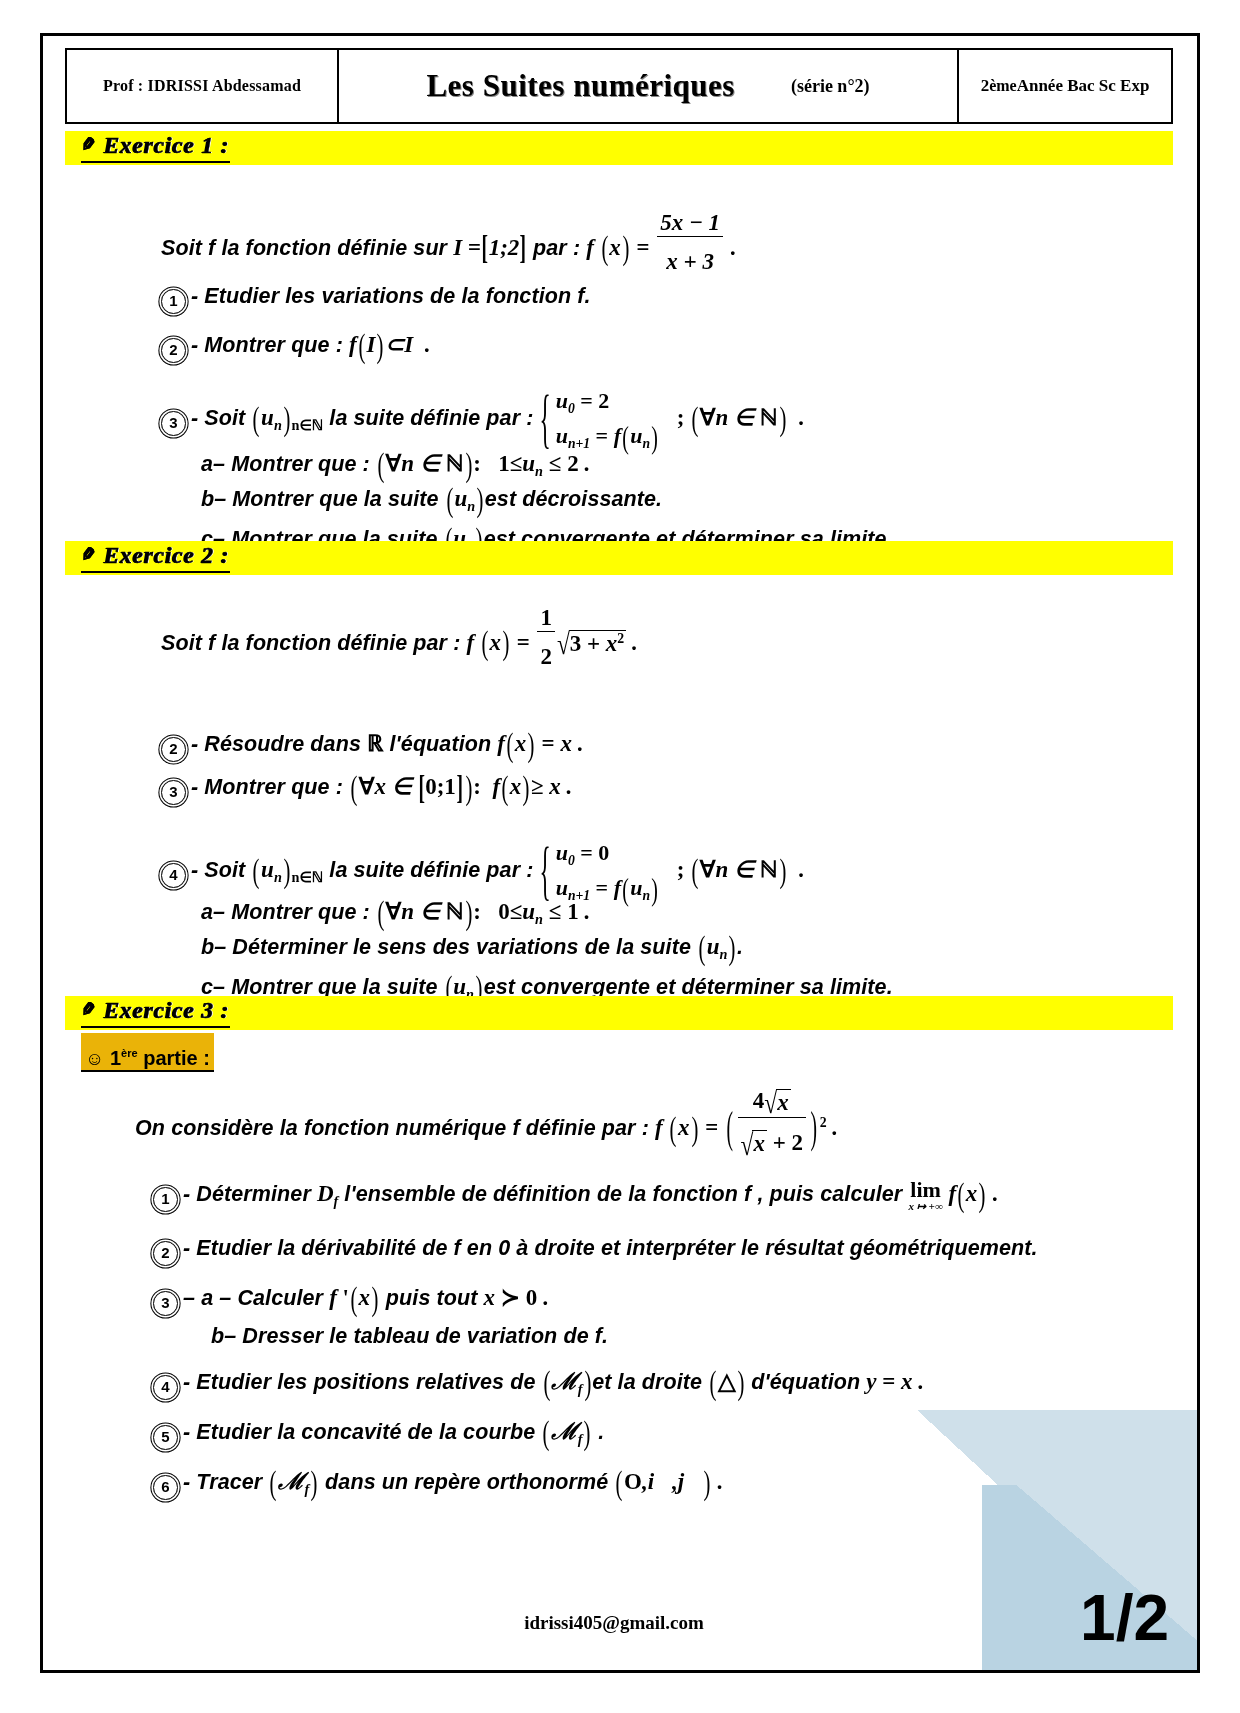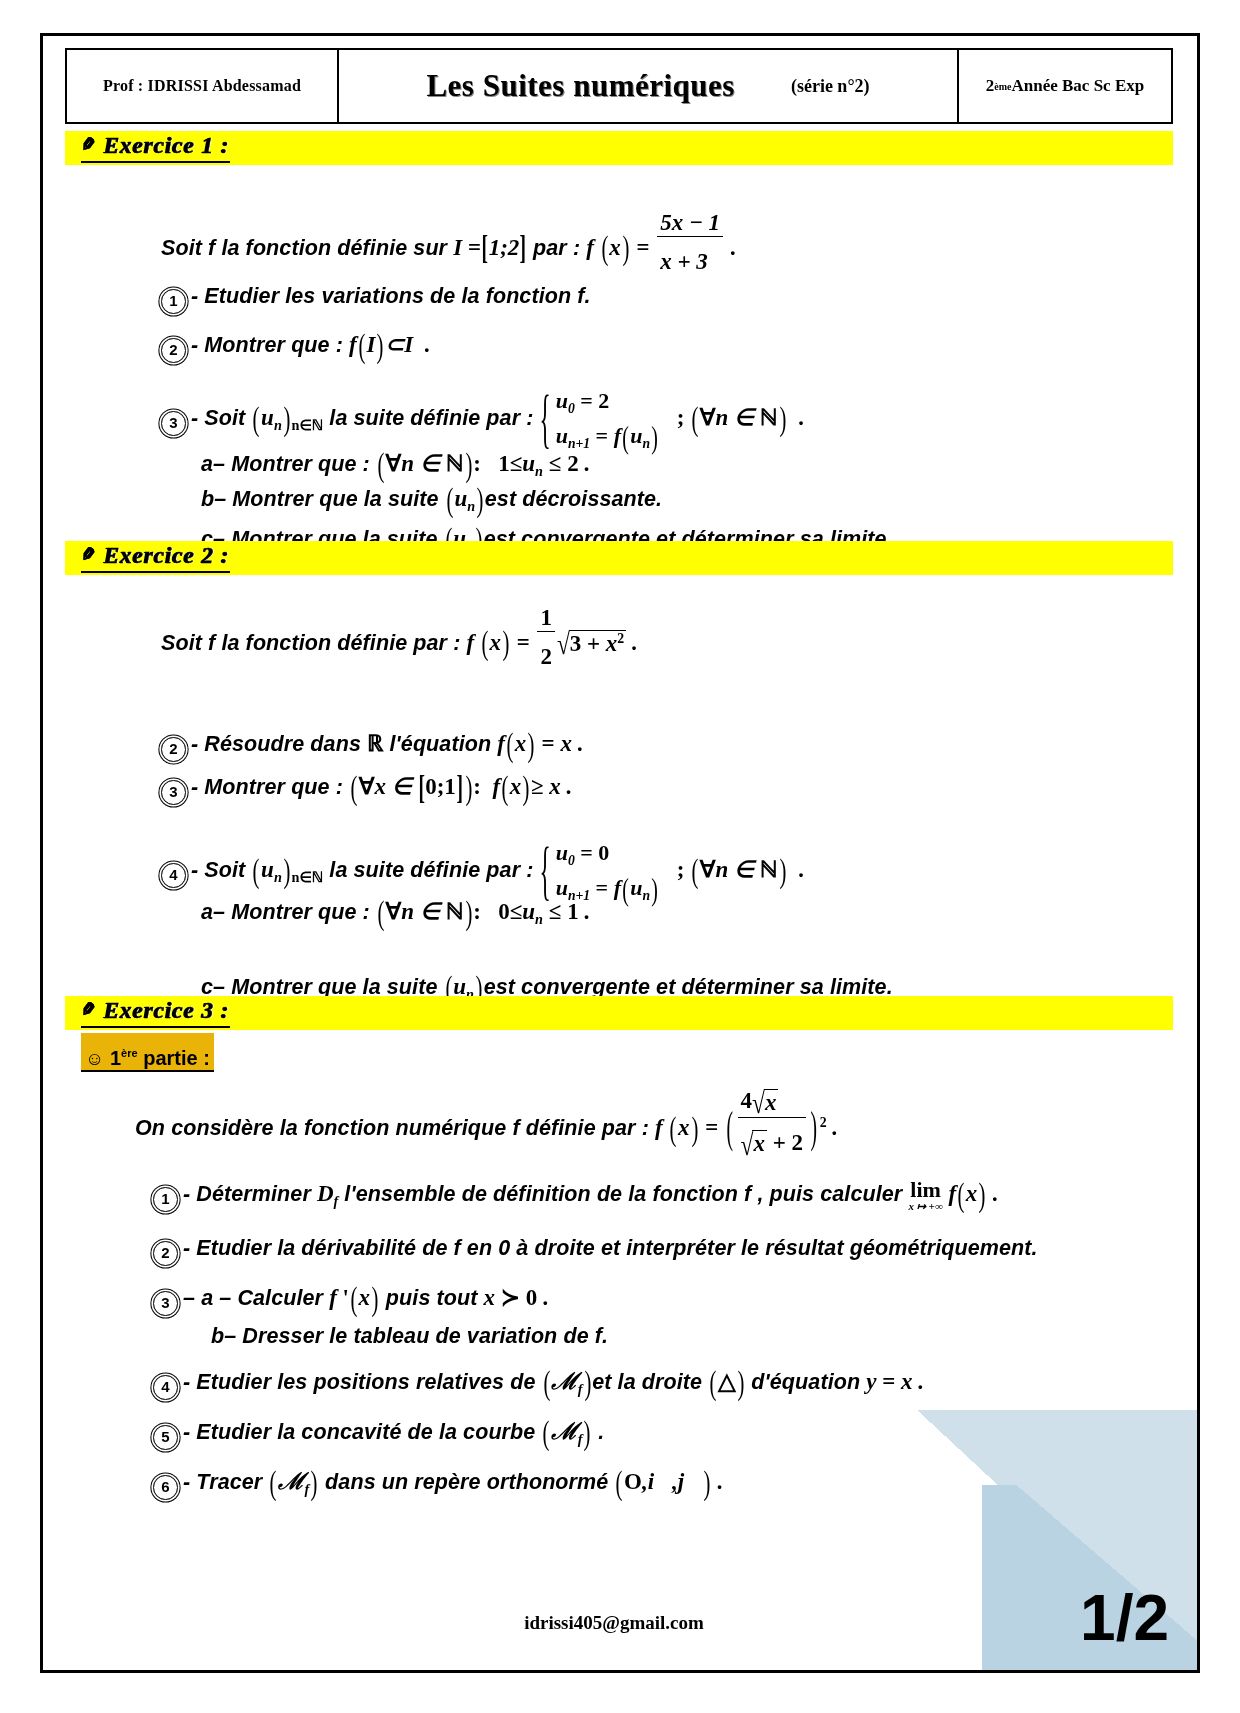--- a/index.html
+++ b/index.html
@@ -92,21 +92,21 @@
     font-size: 18px;
     font-weight: 700;
     margin-left: 56px;
   }
   .h-class {
     width: 212px;
     font-family: "Liberation Serif", serif;
     font-size: 17px;
     font-weight: 700;
   }
-  .h-class sup { font-size: 10px; }
+  .h-class sup { font-size: 16px; }
 
   
   .ex-bar {
     position: absolute;
     left: 22px;
     width: 1108px;
     height: 34px;
     background: #ffff00;
     z-index: 2;
   }
@@ -181,20 +181,21 @@
   }
   .sup {
     font-size: 0.6em;
     vertical-align: 0.55em;
     font-style: italic;
   }
   
   .frac {
     display: inline-block;
     vertical-align: middle;
+    text-align: center;
     font-family: "Liberation Serif", serif;
     font-weight: 700;
     font-style: italic;
     line-height: 1.12;
     margin: 0 2px;
     position: relative;
     top: -1px;
   }
   .frac > .num { display: block; padding: 0 3px; }
   .frac > .den { display: block; border-top: 1.7px solid #000; padding: 12px 3px; }
@@ -404,20 +405,23 @@
         <div>u<span class="sub">0</span>&nbsp;<span class="up">=</span>&nbsp;<span class="up">0</span></div>
         <div>u<span class="sub">n+1</span>&nbsp;<span class="up">=</span>&nbsp;f<span class="midparen">(</span>u<span class="sub">n</span><span class="midparen">)</span></div>
       </span></span>
       &nbsp;&nbsp;<span class="up">;</span>&nbsp;<span class="midparen">(</span><span class="up">∀</span>n ∈ <span class="bb">ℕ</span><span class="midparen">)</span>&nbsp; .</span>
   </div>
 
   <div class="line" style="left:158px; top:858px">
     <span>a</span><span>–  Montrer que : </span><span class="m"><span class="midparen">(</span><span class="up">∀</span>n ∈ <span class="bb">ℕ</span><span class="midparen">)</span><span class="up">:</span>&nbsp;&nbsp; <span class="up">0≤</span>u<span class="sub">n</span> <span class="up">≤ 1</span> .</span>
   </div>
 
+  <div class="line" style="left:158px; top:898px">
+    <span>b</span><span>– Déterminer le sens des variations de la suite </span><span class="m"><span class="midparen">(</span>u<span class="sub">n</span><span class="midparen">)</span></span><span>.</span>
+  </div>
 
   <div class="line" style="left:158px; top:938px">
     <span>c</span><span>– Montrer que la suite </span><span class="m"><span class="midparen">(</span>u<span class="sub">n</span><span class="midparen">)</span></span><span>est convergente et déterminer sa limite.</span>
   </div>
 
   <div class="ex-bar" style="top:960px">
     <div class="ex-label">
       <span class="pen-icon">✎</span><span class="word">Exercice 3 :</span>
     </div>
   </div>

